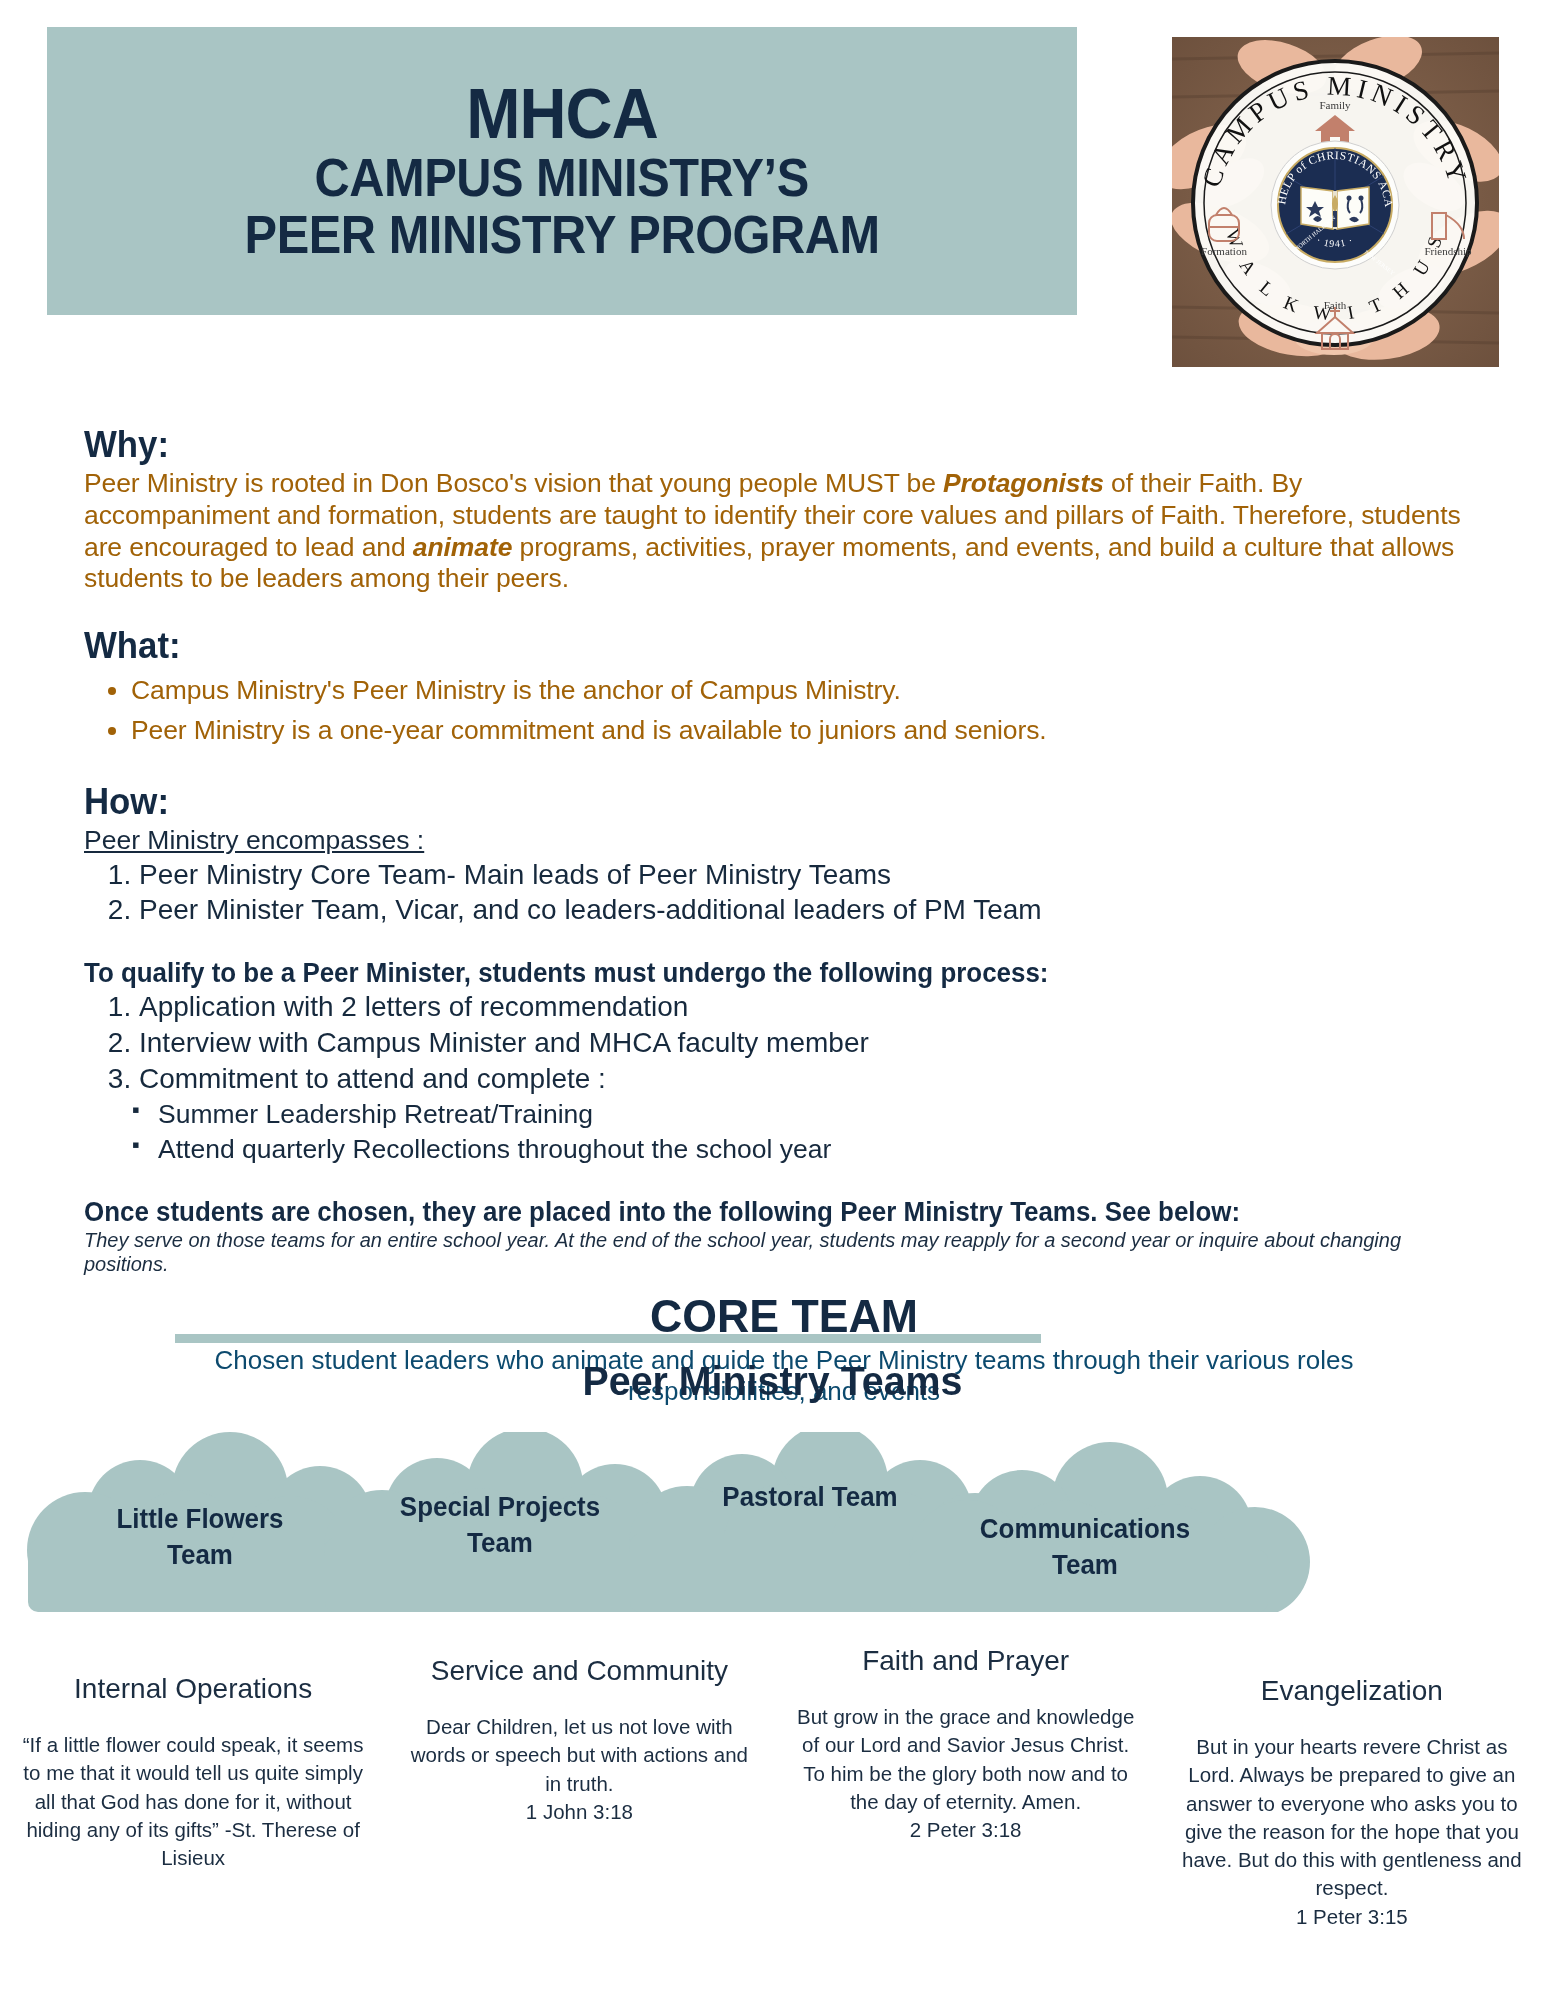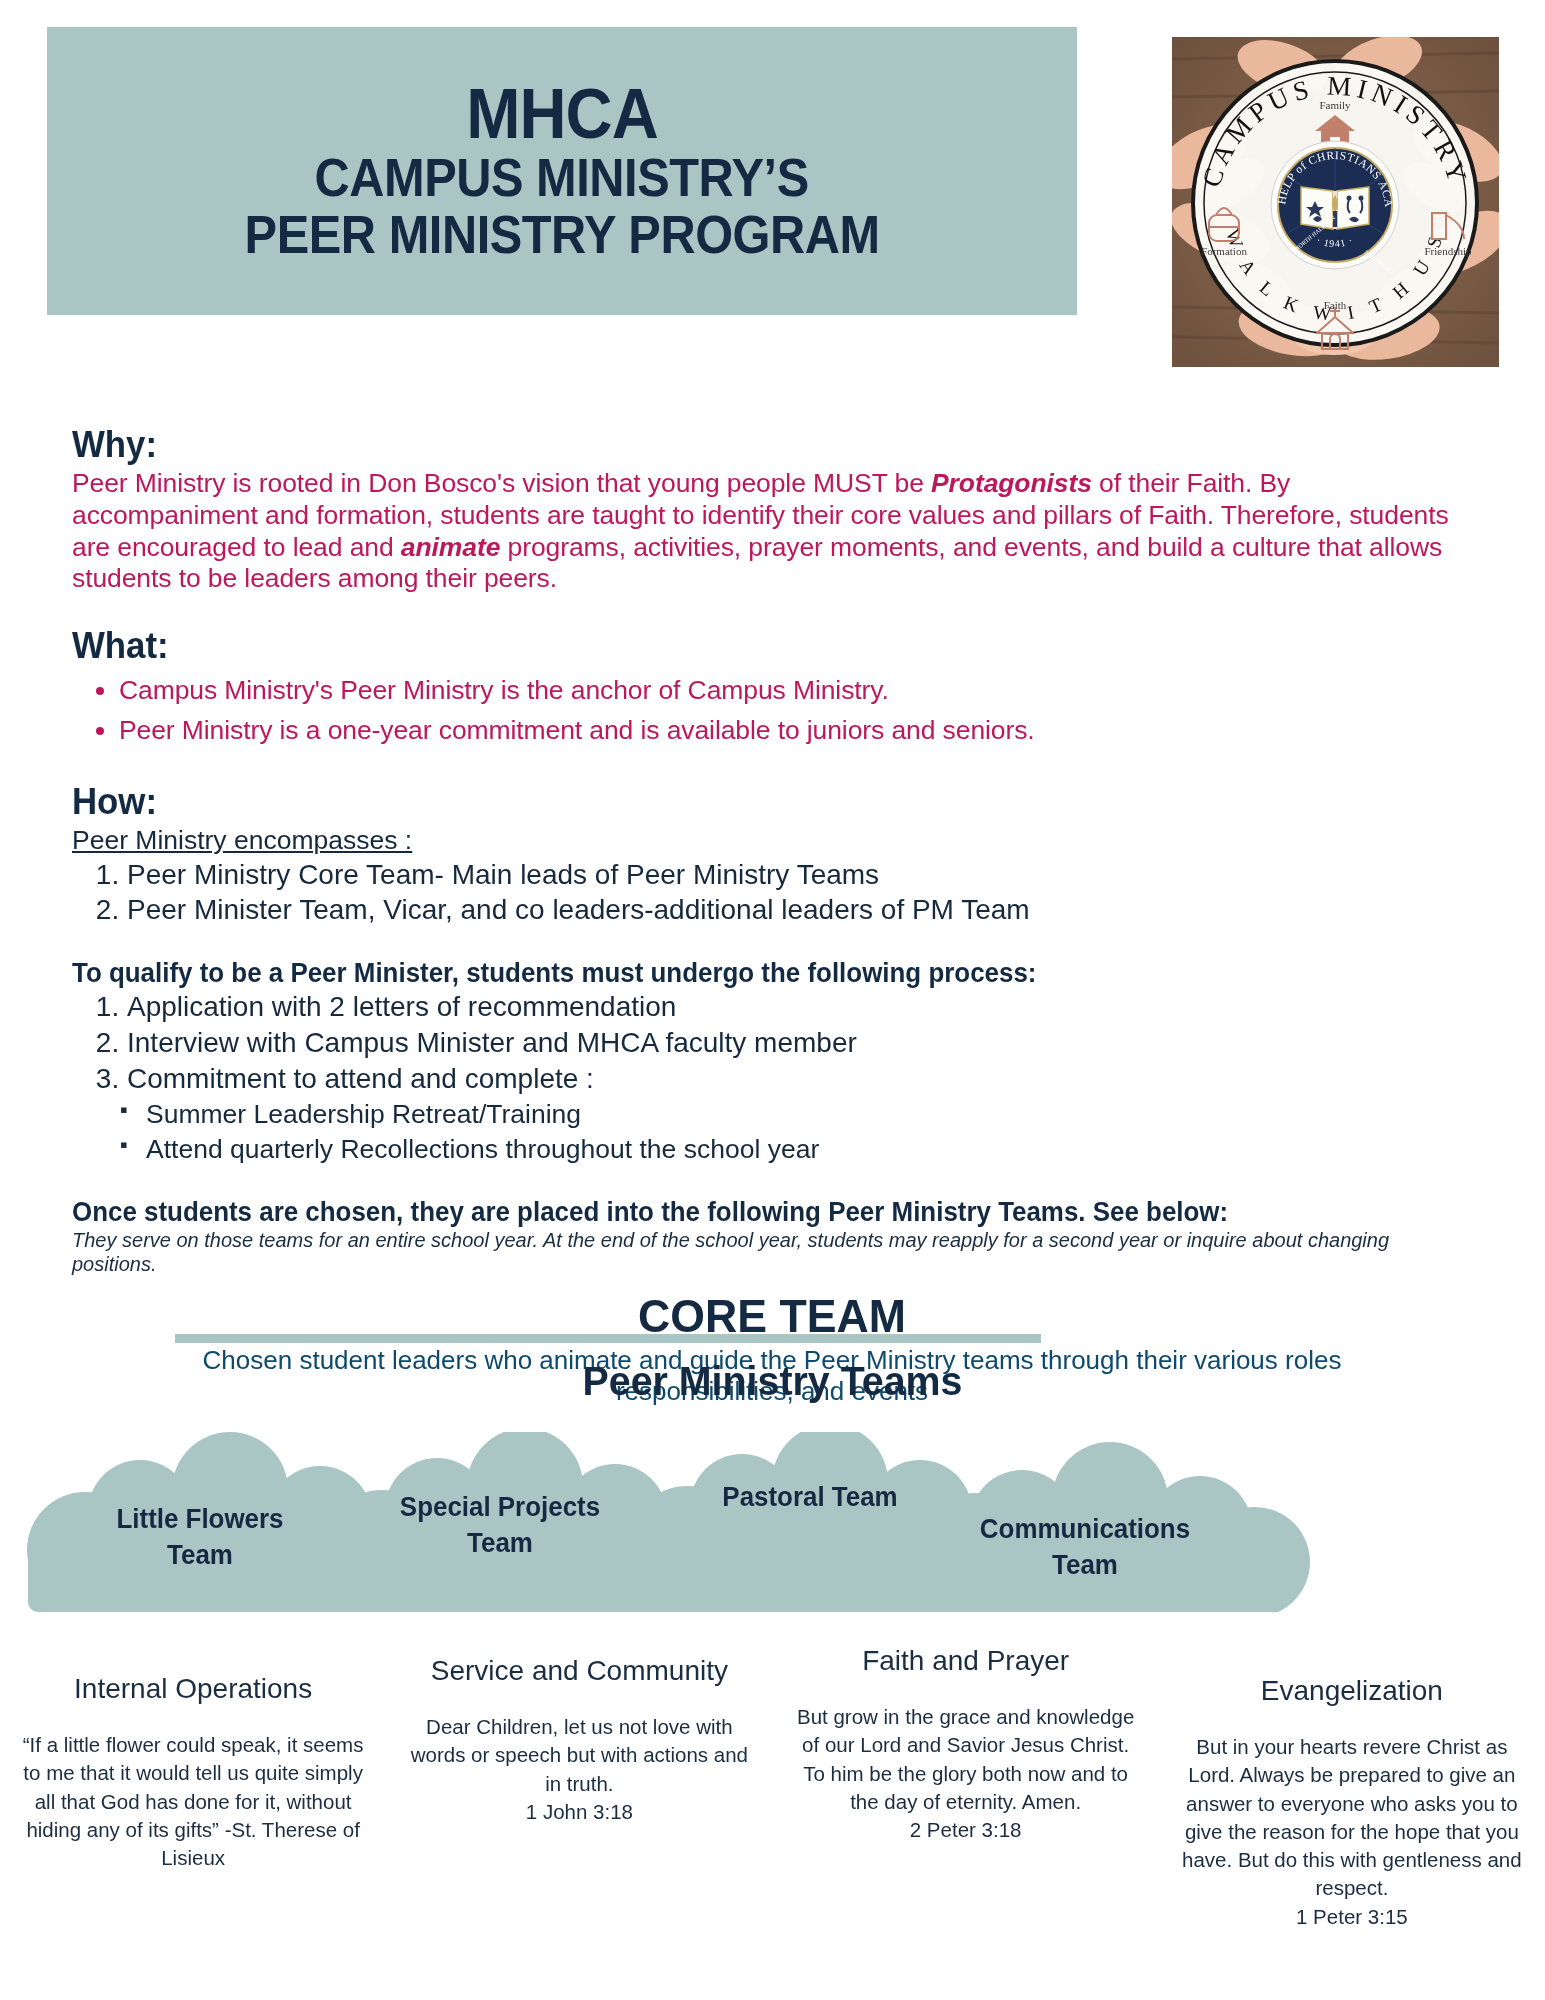--- a/index.html
+++ b/index.html
@@ -73,38 +73,38 @@
     width: 327px;
     height: 330px;
     overflow: hidden;
     background: #c9a395;
   }
   .logo-svg { display:block; width: 327px; height: 330px; }
 
   
   .content {
     position: absolute;
-    left: 72px;
+    left: 84px;
     top: 424px;
     width: 1400px;
   }
   h2.sec {
     font-family: "Liberation Sans Narrow", "Liberation Sans", sans-serif;
     font-weight: 700;
     font-size: 37px;
     margin: 0 0 2px 0;
     color: #142a43;
     transform: scaleX(0.94);
     transform-origin: left center;
   }
   p.body, li.body {
     font-size: 26.5px;
     line-height: 1.2;
     margin: 0;
-    color: #be185d;
+    color: #a16207;
     letter-spacing: -0.1px;
   }
   .why-para { width: 1390px; }
   .why-para b { font-weight: 800; font-style: italic; }
   .gap-md { height: 30px; }
 
   ul.bullets {
     margin: 0;
     padding-left: 47px;
     list-style: disc;

